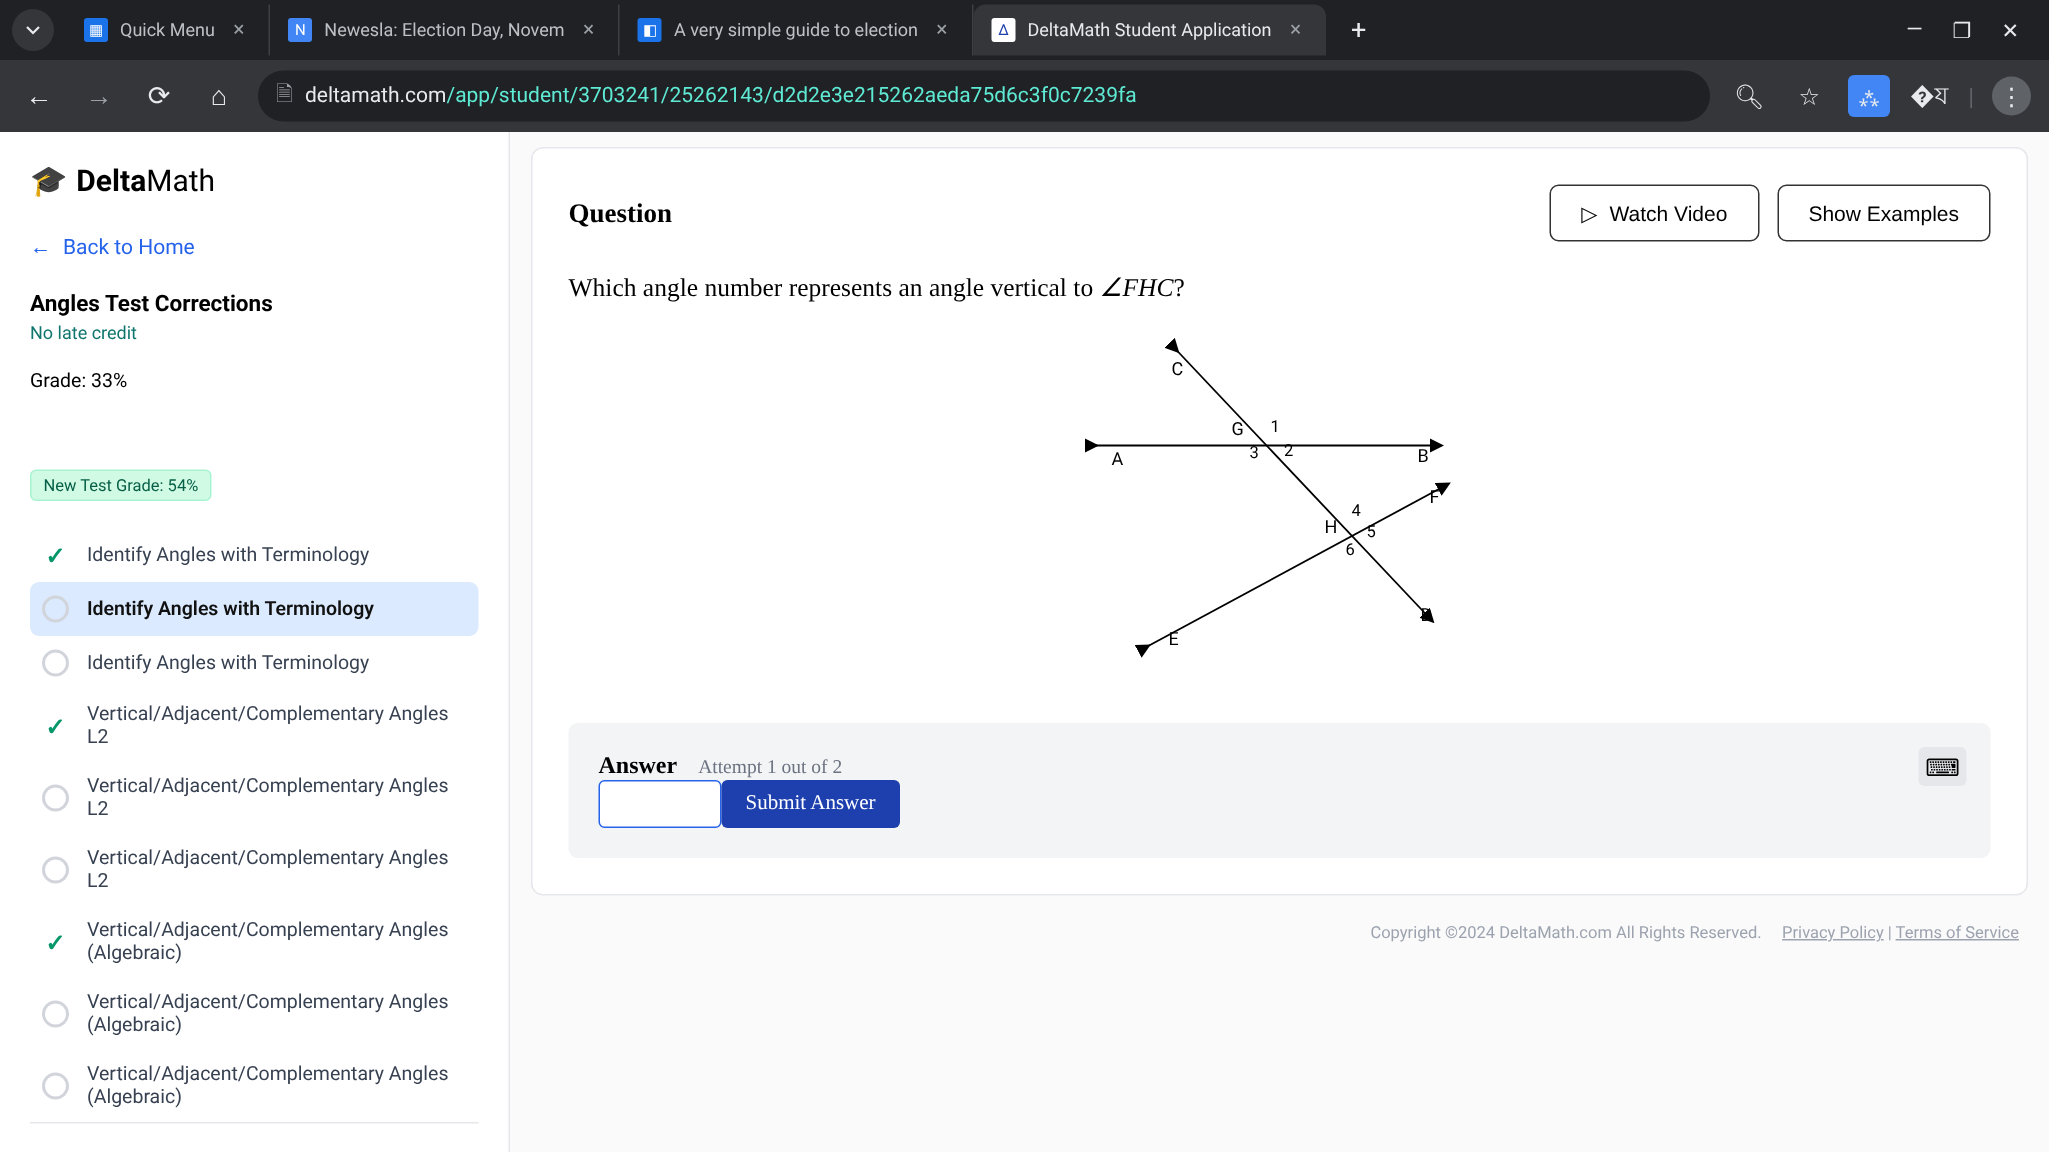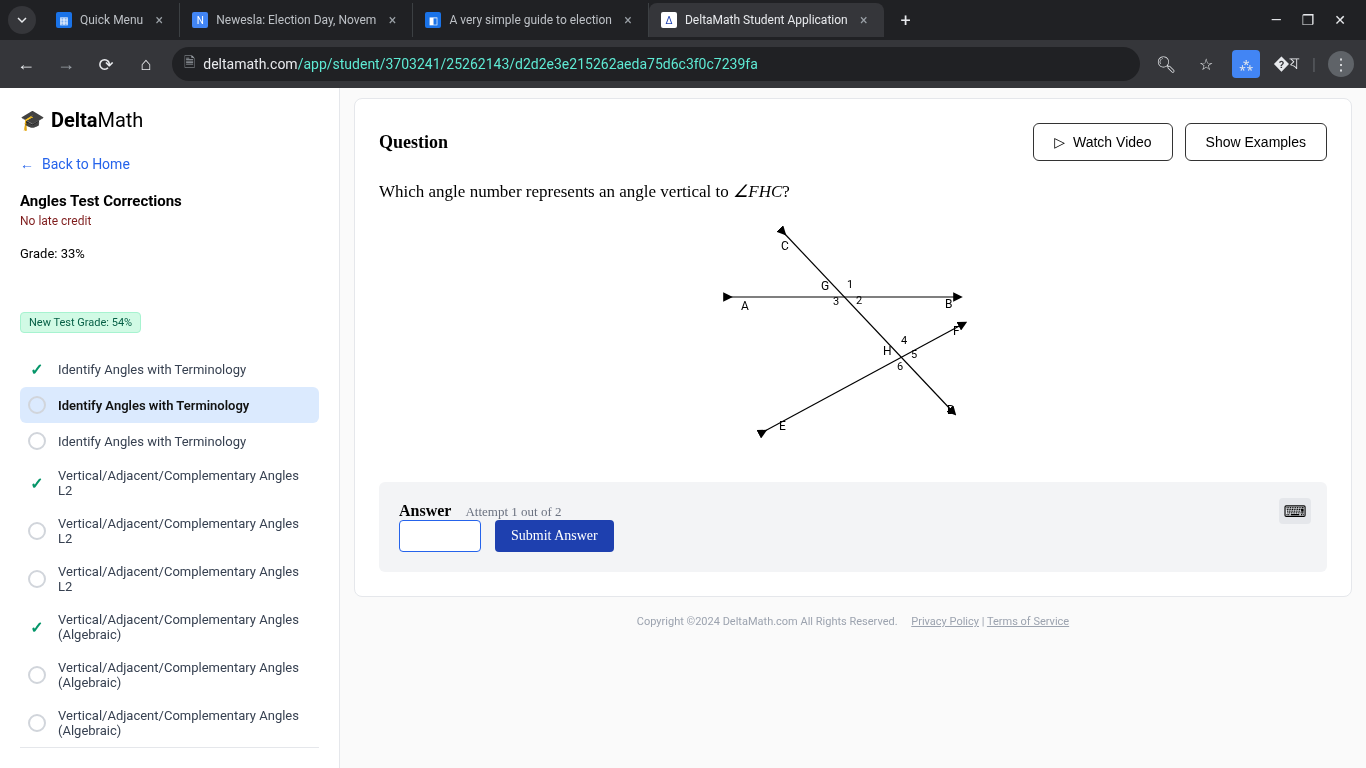--- a/index.html
+++ b/index.html
@@ -29,21 +29,21 @@
 
 
 .app { display: flex; height: calc(768px - 88px); background: #fff; }
 .sidebar { width: 340px; border-right: 1px solid #e5e7eb; padding: 20px; display: flex; flex-direction: column; overflow: hidden; }
 .main { flex: 1; padding: 10px 14px; overflow-y: auto; background: #fafafa; }
 
 .logo { display: flex; align-items: center; gap: 6px; font-size: 20px; font-weight: 400; margin-bottom: 24px; }
 .logo-strong { font-weight: 700; }
 .back-link { color: #2563eb; font-size: 14px; display: flex; align-items: center; gap: 8px; margin-bottom: 20px; }
 .assignment-title { font-size: 15px; font-weight: 700; margin-bottom: 4px; }
-.assignment-sub { font-size: 12px; color: #7f1d1d; margin-bottom: 18px; }
+.assignment-sub { font-size: 12px; color: #0f766e; margin-bottom: 18px; }
 .grade-label { font-size: 13px; margin-bottom: 6px; }
 .grade-bar { height: 8px; background: #e5e7eb; border-radius: 4px; overflow: hidden; margin-bottom: 14px; }
 .grade-fill { height: 100%; background: #1e40af; width: 33%; }
 .new-grade-badge { display: inline-block; font-size: 11px; background: #d1fae5; color: #065f46; padding: 3px 8px; border-radius: 4px; margin-bottom: 18px; border: 1px solid #a7f3d0; margin-top: 31px; }
 
 .skill-list { display: flex; flex-direction: column; gap: 0; }
 .skill-item { display: flex; align-items: center; gap: 12px; padding: 9px 8px; font-size: 13px; color: #374151; border-radius: 6px; }
 .skill-item.current { background: #dbeafe; font-weight: 600; color: #111; }
 .skill-status { width: 18px; height: 18px; border-radius: 50%; border: 2px solid #d1d5db; flex-shrink: 0; display: flex; align-items: center; justify-content: center; }
 .skill-status.done { border: none; color: #059669; font-size: 16px; font-weight: bold; }
@@ -68,25 +68,25 @@
 .question-text { font-family: Georgia, serif; font-size: 17px; margin-bottom: 20px; }
 .angle { font-style: italic; }
 
 .diagram { display: flex; justify-content: center; margin: 20px 0 30px 0; }
 
 .answer-area { background: #f3f4f6; border-radius: 6px; padding: 20px; position: relative; }
 .answer-header { display: flex; align-items: baseline; gap: 14px; }
 .answer-title { font-family: Georgia, serif; font-weight: 600; font-size: 16px; }
 .attempt { font-family: Georgia, serif; font-size: 13px; color: #6b7280; }
 .keyboard-icon { position: absolute; top: 16px; right: 16px; width: 32px; height: 26px; background: #e5e7eb; border-radius: 4px; display: flex; align-items: center; justify-content: center; font-size: 16px; }
-.answer-row { display: flex; gap: 14px; align-items: flex-end; }
+.answer-row { display: flex; align-items: flex-end; }
 .answer-input { width: 82px; height: 32px; border: 1.5px solid #2563eb; border-radius: 4px; padding: 0 8px; font-size: 14px; }
 .submit-btn { background: #1e40af; color: #fff; border: none; padding: 8px 16px; border-radius: 4px; font-family: Georgia, serif; font-size: 14px; cursor: pointer; }
 
-.copyright { font-size: 11px; color: #9ca3af; text-align: center; padding: 18px 6px 0 6px; }
+.copyright { font-size: 11px; color: #9ca3af; text-align: right; padding: 18px 6px 0 6px; }
 .copyright a { color: #9ca3af; text-decoration: underline; }
 </style>
 </head>
 <body>
 
 <div class="browser-chrome">
   <div class="tab-strip">
     <div class="tab-dropdown">
       <svg width="12" height="12" viewBox="0 0 12 12">
           <path d="M2 4l4 4 4-4" stroke="#e8eaed" stroke-width="1.5" fill="none"></path>

